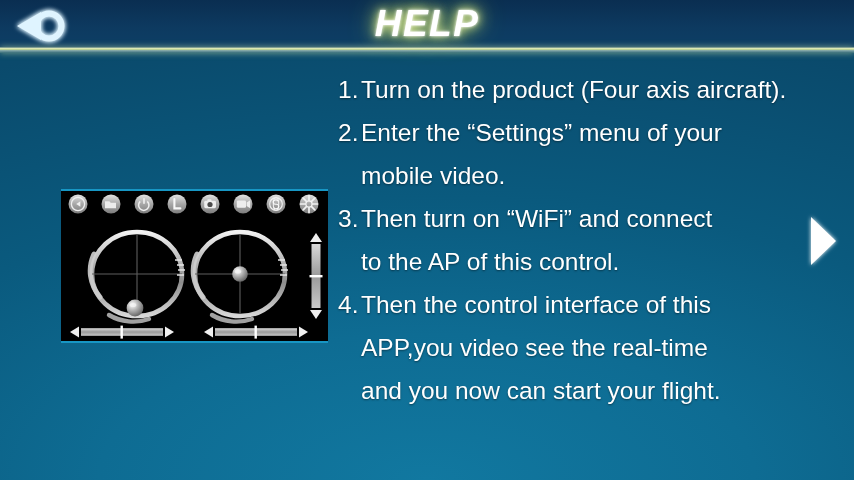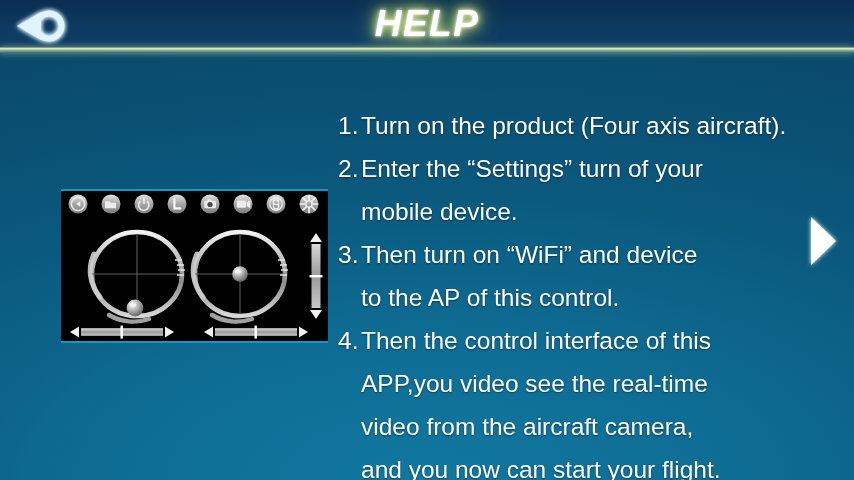--- a/index.html
+++ b/index.html
@@ -92,21 +92,21 @@
     font-weight: 500;
     white-space: nowrap;
     text-shadow: 0 1px 2px rgba(0,0,0,0.45);
   }
   .instr-num {
     width: 23px;
     flex: 0 0 23px;
     text-align: left;
   }
   .instr-num.blank { visibility: hidden; }
-  .instr-text { flex: 1 1 auto; margin-top: 36px; }
+  .instr-text { flex: 1 1 auto; }
 
   
   #thumb {
     position: absolute;
     left: 61px; top: 189px;
     width: 267px; height: 154px;
     background: #000000;
     border-top: 2px solid #1796c4;
     border-bottom: 2px solid #1796c4;
     overflow: hidden;
@@ -158,45 +158,41 @@
     </svg>
   </div>
 
   <div id="instructions">
     <div class="instr-line">
       <span class="instr-num">1.</span>
       <span class="instr-text">Turn on the product (Four axis aircraft).</span>
     </div>
     <div class="instr-line">
       <span class="instr-num">2.</span>
-      <span class="instr-text">Enter the “Settings” turn of your</span>
+      <span class="instr-text">Enter the “Settings” menu of your</span>
     </div>
     <div class="instr-line">
       <span class="instr-num blank"></span>
-      <span class="instr-text">mobile device.</span>
+      <span class="instr-text">mobile video.</span>
     </div>
     <div class="instr-line">
       <span class="instr-num">3.</span>
-      <span class="instr-text">Then turn on “WiFi” and device</span>
+      <span class="instr-text">Then turn on “WiFi” and connect</span>
     </div>
     <div class="instr-line">
       <span class="instr-num blank"></span>
       <span class="instr-text">to the AP of this control.</span>
     </div>
     <div class="instr-line">
       <span class="instr-num">4.</span>
       <span class="instr-text">Then the control interface of this</span>
     </div>
     <div class="instr-line">
       <span class="instr-num blank"></span>
       <span class="instr-text">APP,you video see the real-time</span>
-    </div>
-    <div class="instr-line">
-      <span class="instr-num blank"></span>
-      <span class="instr-text">video from the aircraft camera,</span>
     </div>
     <div class="instr-line">
       <span class="instr-num blank"></span>
       <span class="instr-text">and you now can start your flight.</span>
     </div>
   </div>
 
   <div id="thumb">
     <svg id="thumb-canvas" width="267" height="150" viewBox="0 0 267 150">
       <defs>

